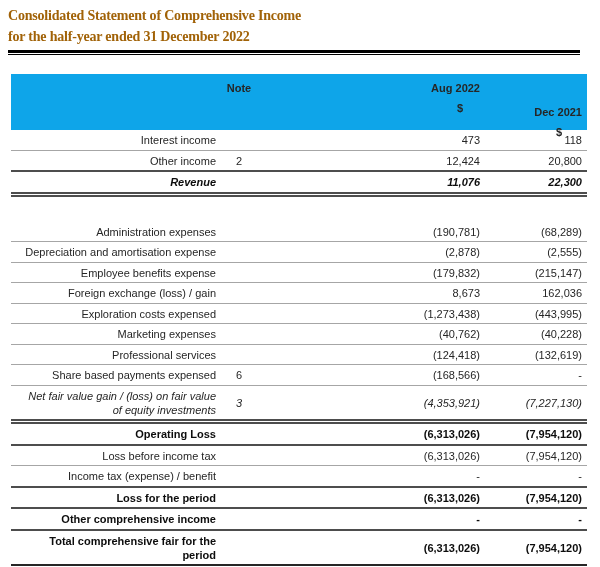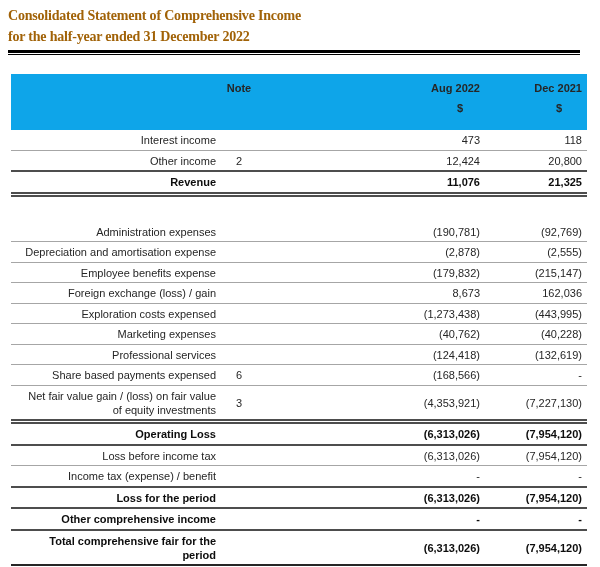--- a/index.html
+++ b/index.html
@@ -32,28 +32,28 @@
   .bold .c{font-weight:bold;color:#0d0d0d;}
   
   .thead{
     background:#0ea5e9;
     display:grid;grid-template-columns:205px 46px 218px 107px;
     padding:7px 0 0 0;height:49px;
   }
   .thead .hc{font-size:11px;font-weight:bold;line-height:14px;}
   .thead .hnote{text-align:center;}
   .thead .hval{text-align:right;}
-  .thead .hv2{padding-right:5px;}
+  .thead .hv2{padding-right:5px;margin-top:24px;}
   .thead .cur{display:block;margin-top:6px;font-weight:bold;}
   .thead .cur1{padding-right:17px;}
   .thead .cur2{padding-right:20px;}
   
   .sep-thin{border-bottom:1px solid #a6a6a6;}
   .sep-medium{border-bottom:2px solid #4d4d4d;}
-  .sep-double{border-bottom:5px double #4d4d4d;}
+  .sep-double{border-bottom:5px double #4d4d4d;font-style:italic;}
   .sep-double-heavy{border-bottom:6px double #262626;}
   .spacer{height:25px;}
 </style>
 </head>
 <body>
 
 <div class="page">
 
   <h1 class="doc-title">
     <span>Consolidated Statement of Comprehensive Income</span><br>
@@ -86,28 +86,28 @@
         <div class="row sep-medium">
           <div class="c label">Other income</div>
           <div class="c note">2</div>
           <div class="c val">12,424</div>
           <div class="c val v2">20,800</div>
         </div>
         <div class="row sep-double bold">
           <div class="c label">Revenue</div>
           <div class="c note"></div>
           <div class="c val">11,076</div>
-          <div class="c val v2">21,325</div>
+          <div class="c val v2">22,300</div>
         </div>
         <div class="spacer"></div>
         <div class="row sep-thin">
           <div class="c label">Administration expenses</div>
           <div class="c note"></div>
           <div class="c val">(190,781)</div>
-          <div class="c val v2">(92,769)</div>
+          <div class="c val v2">(68,289)</div>
         </div>
         <div class="row sep-thin">
           <div class="c label">Depreciation and amortisation expense</div>
           <div class="c note"></div>
           <div class="c val">(2,878)</div>
           <div class="c val v2">(2,555)</div>
         </div>
         <div class="row sep-thin">
           <div class="c label">Employee benefits expense</div>
           <div class="c note"></div>

